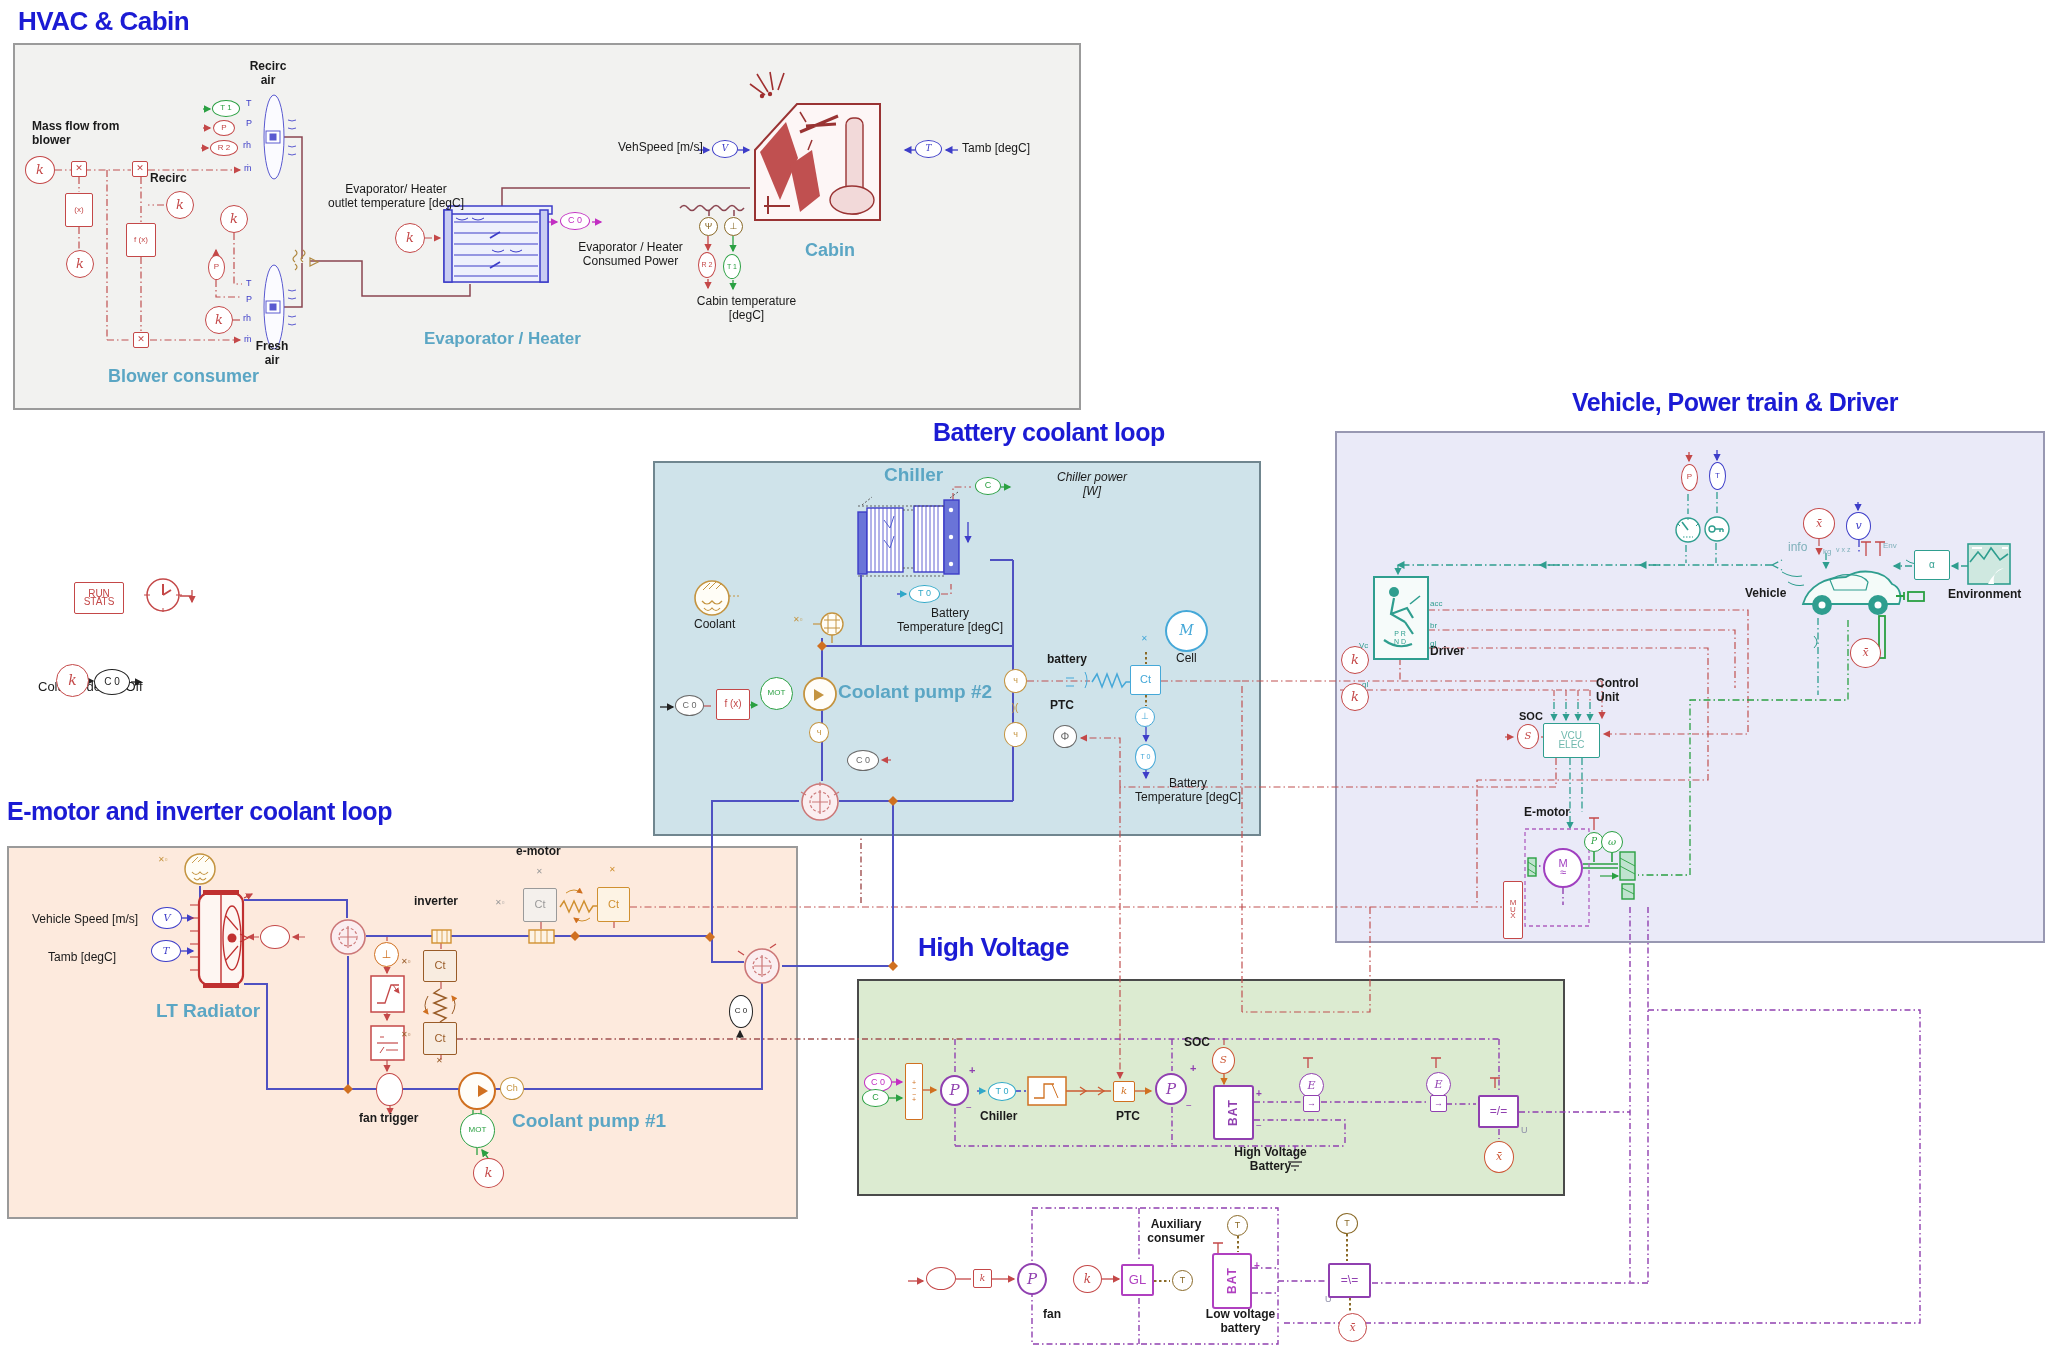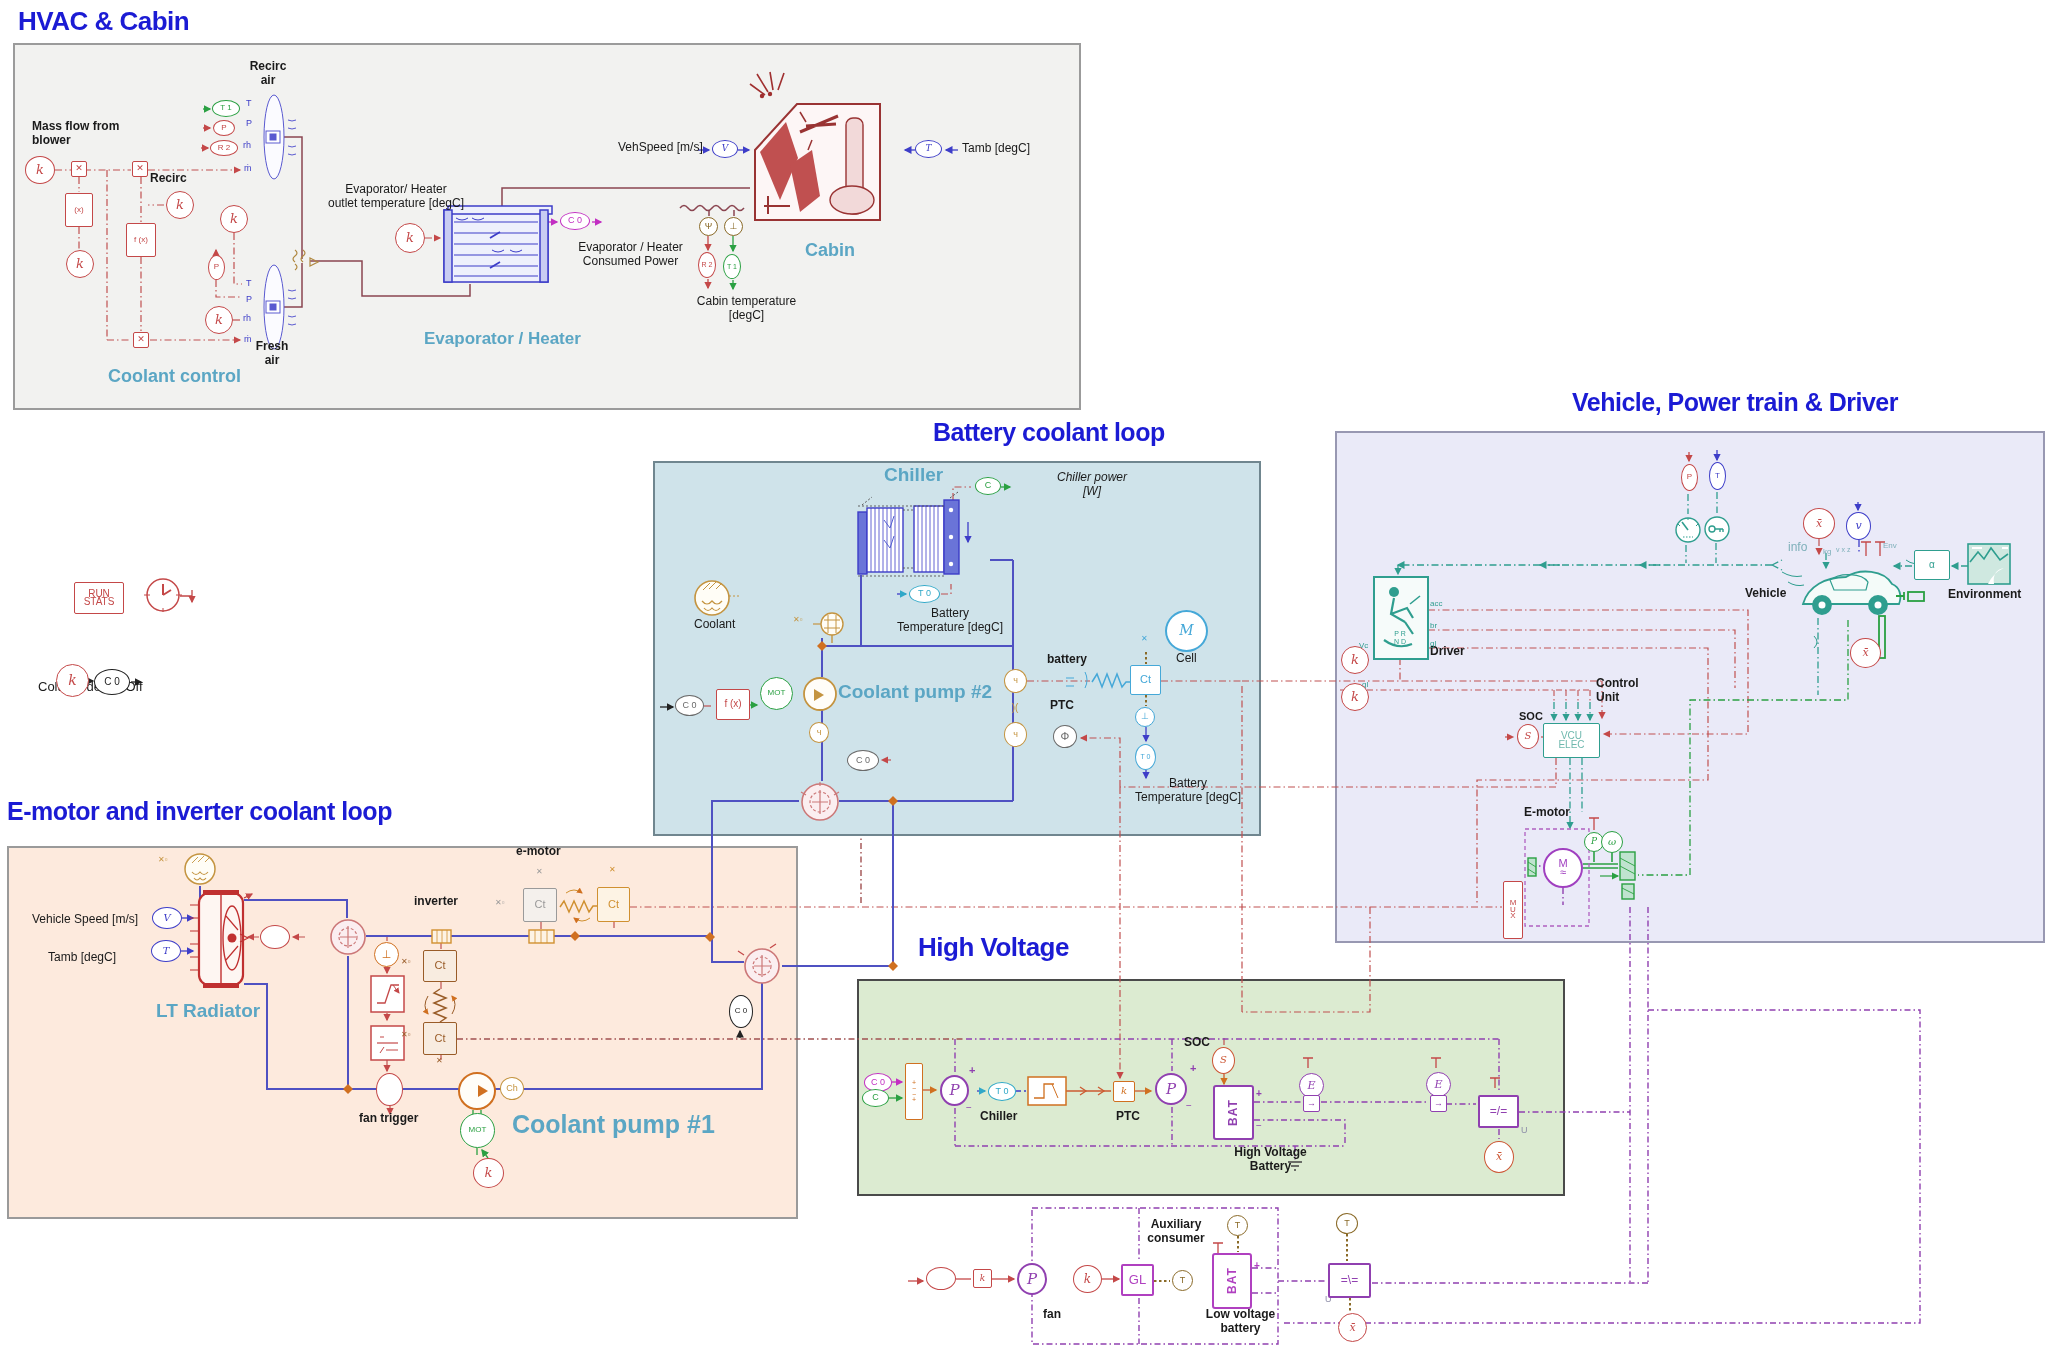--- a/index.html
+++ b/index.html
@@ -538,26 +538,26 @@
 <g stroke="#b060c0" fill="none" stroke-dasharray="4 3" stroke-width="1.3">
  <rect x="1525" y="829" width="64" height="97"></rect>
 </g>
 
 <g stroke="#c05050" stroke-width="1.1" fill="none" stroke-dasharray="6 3 1.5 3">
  <path d="M1554,690 V702 M1566,690 V702 M1578,690 V702 M1590,690 V702"></path>
  <path d="M1340,690 H1590"></path>
 </g>
 </svg>
 
-<div class="lbl b" style="left: 108px; top: 366px; font-size: 18px; color: rgb(91, 166, 196);">Coolant control</div>
+<div class="lbl b" style="left: 108px; top: 366px; font-size: 18px; color: rgb(91, 166, 196);">Blower consumer</div>
     <div class="lbl b" style="left: 424px; top: 329px; font-size: 17px; color: rgb(91, 166, 196);">Evaporator / Heater</div>
     <div class="lbl b" style="left: 805px; top: 240px; font-size: 18px; color: rgb(91, 166, 196);">Cabin</div>
     <div class="lbl b" style="left: 884px; top: 464px; font-size: 19px; color: rgb(91, 166, 196);">Chiller</div>
     <div class="lbl b" style="left: 838px; top: 681px; font-size: 19px; color: rgb(91, 166, 196);">Coolant pump #2</div>
-    <div class="lbl b" style="left: 512px; top: 1110px; font-size: 25px; color: rgb(91, 166, 196);">Coolant pump #1</div>
+    <div class="lbl b" style="left: 512px; top: 1110px; font-size: 19px; color: rgb(91, 166, 196);">Coolant pump #1</div>
     <div class="lbl b" style="left: 156px; top: 1000px; font-size: 19px; color: rgb(91, 166, 196);">LT Radiator</div>
     <div class="lbl b c" style="left: 246px; top: 60px; font-size: 12px; width: 44px;">Recirc
 air</div>
     <div class="lbl b" style="left: 32px; top: 120px; font-size: 12px;">Mass flow from
 blower</div>
     <div class="lbl b" style="left: 150px; top: 172px; font-size: 12px;">Recirc</div>
     <div class="lbl b c" style="left: 250px; top: 340px; font-size: 12px; width: 44px;">Fresh
 air</div>
     <div class="lbl c" style="left: 306px; top: 183px; font-size: 12px; width: 180px;">Evaporator/ Heater
 outlet temperature [degC]</div>

